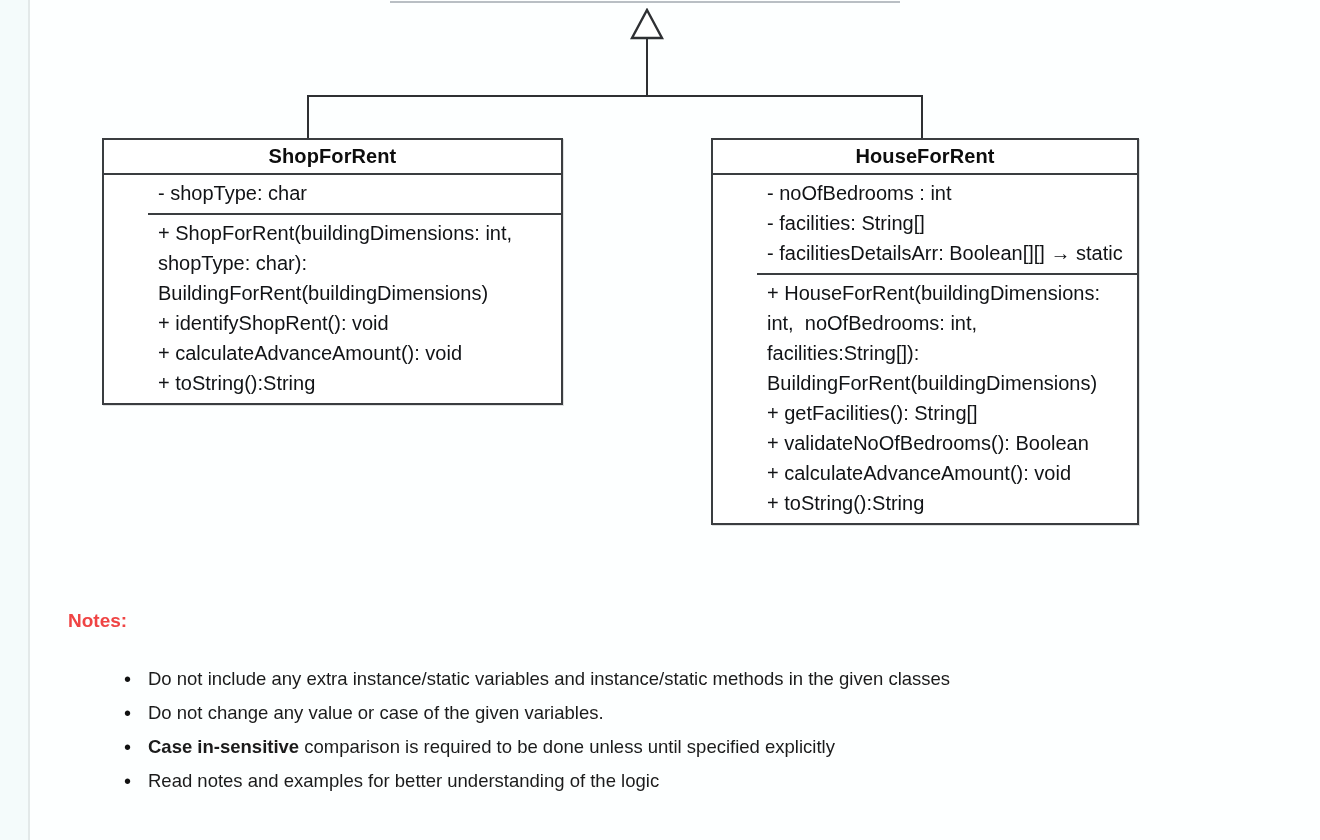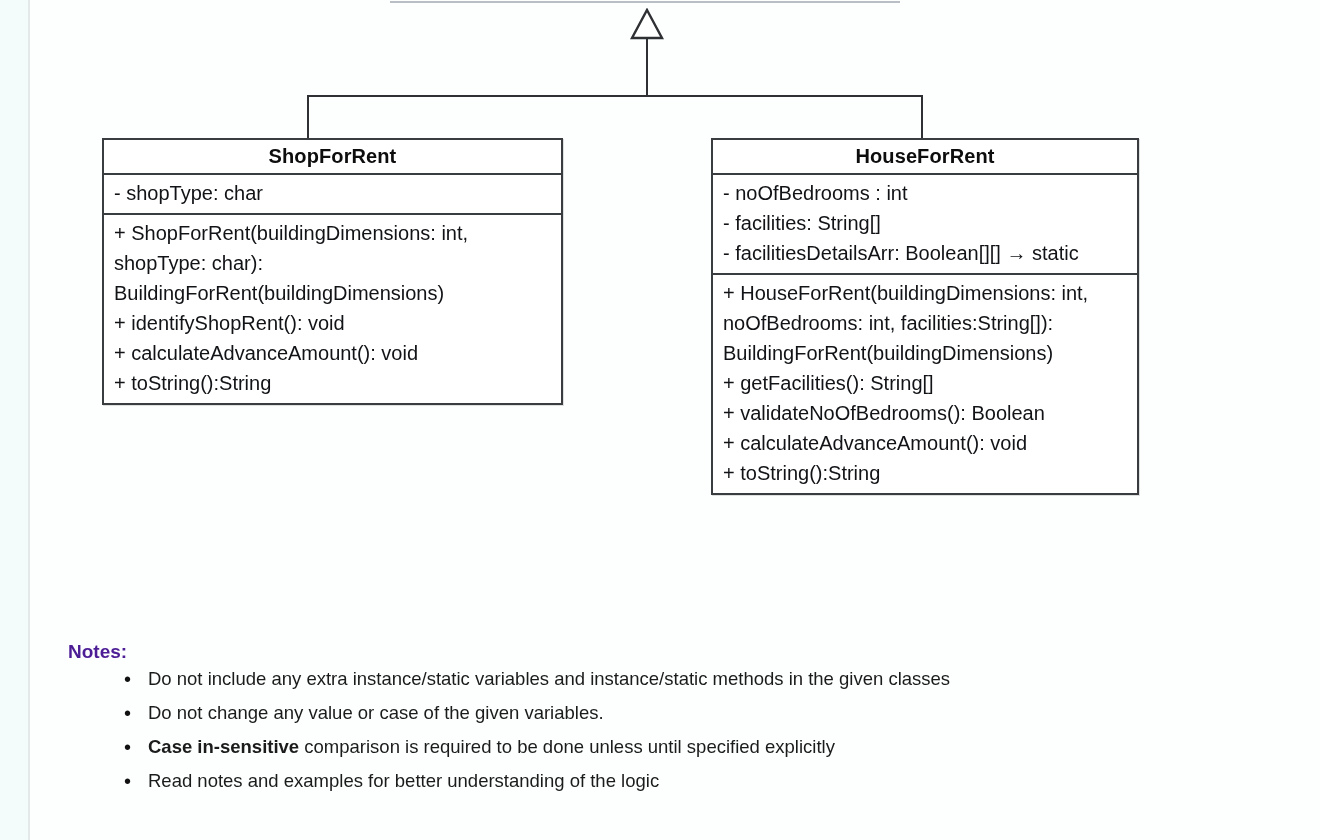--- a/index.html
+++ b/index.html
@@ -100,20 +100,21 @@
     text-align: center;
     font-weight: bold;
     font-size: 20px;
     line-height: 30px;
     padding: 1px 6px 2px 6px;
     border-bottom: 2px solid #3a3d40;
     letter-spacing: 0.1px;
   }
   .uml-compartment {
     padding: 3px 8px 5px 10px;
+    margin-left: 44px;
   }
   .uml-attributes {
     border-bottom: 2px solid #3a3d40;
   }
   .uml-line {
     font-size: 20px;
     line-height: 30px;
     white-space: pre-wrap;
     color: #111316;
   }
@@ -122,22 +123,21 @@
   #notes-section {
     position: absolute;
     left: 0; top: 600px;
     width: 1320px;
   }
   #notes-heading {
     position: absolute;
     left: 68px; top: 10px;
     font-size: 19px;
     font-weight: bold;
-    color: #4c1d95;
-    margin-top: 31px;
+    color: #ef4444;
   }
   #notes-list {
     position: absolute;
     left: 122px; top: 62px;
     margin: 0;
     padding: 0 0 0 26px;
     list-style: none;
     width: 1100px;
   }
   #notes-list li {

